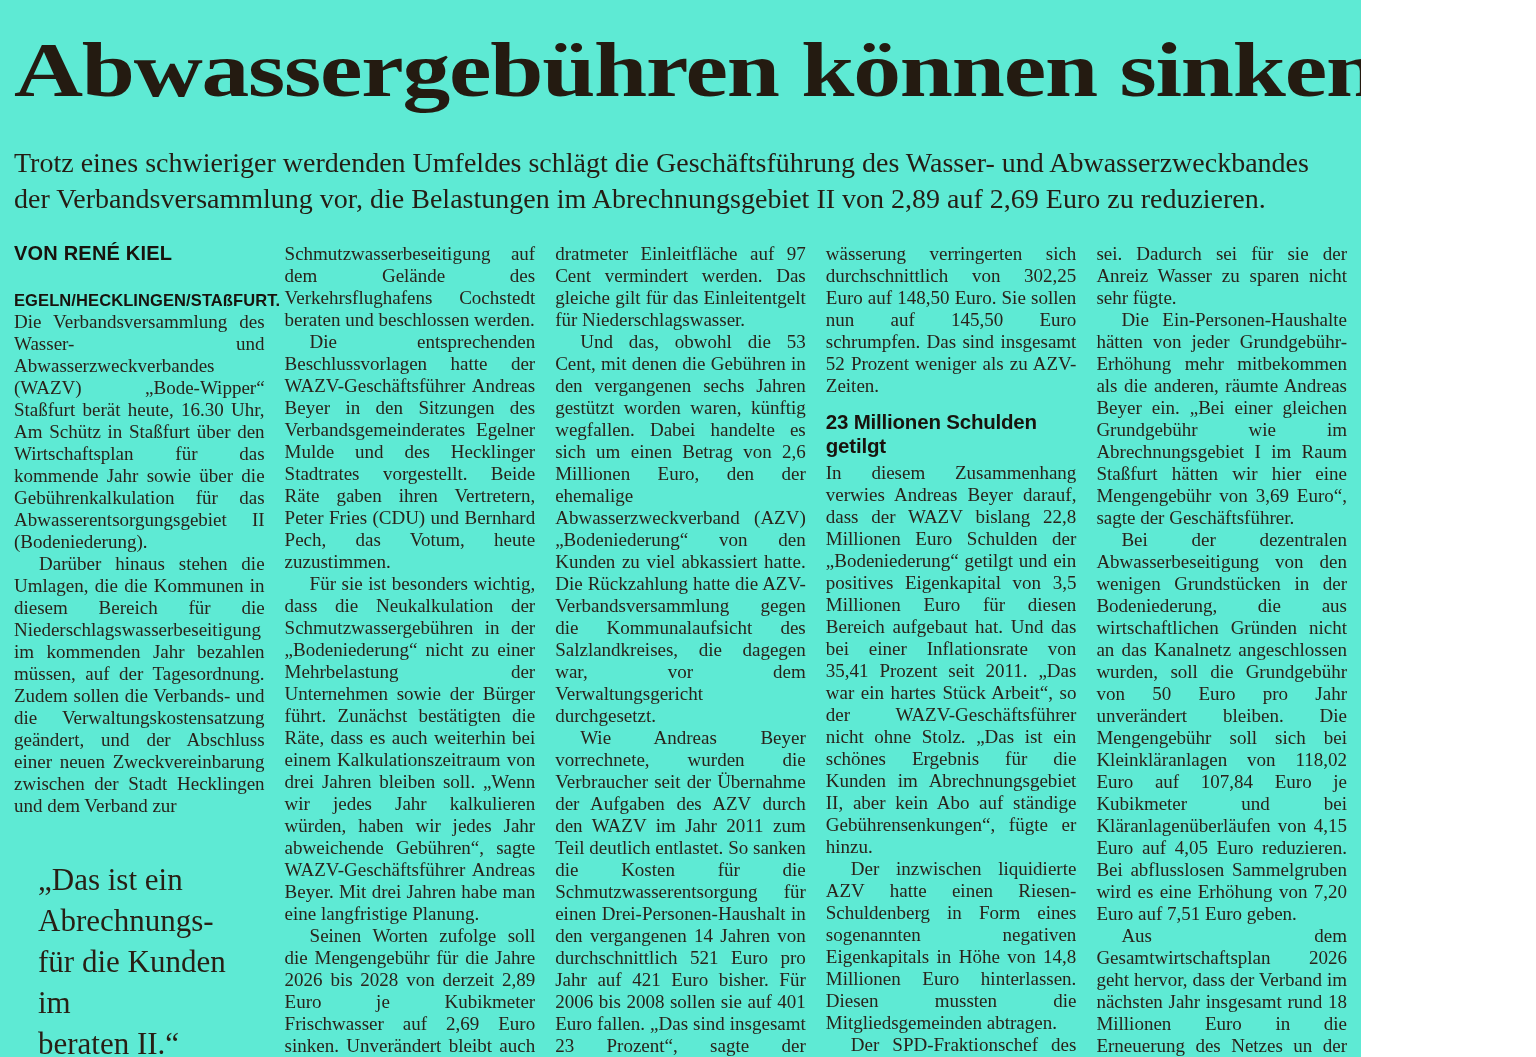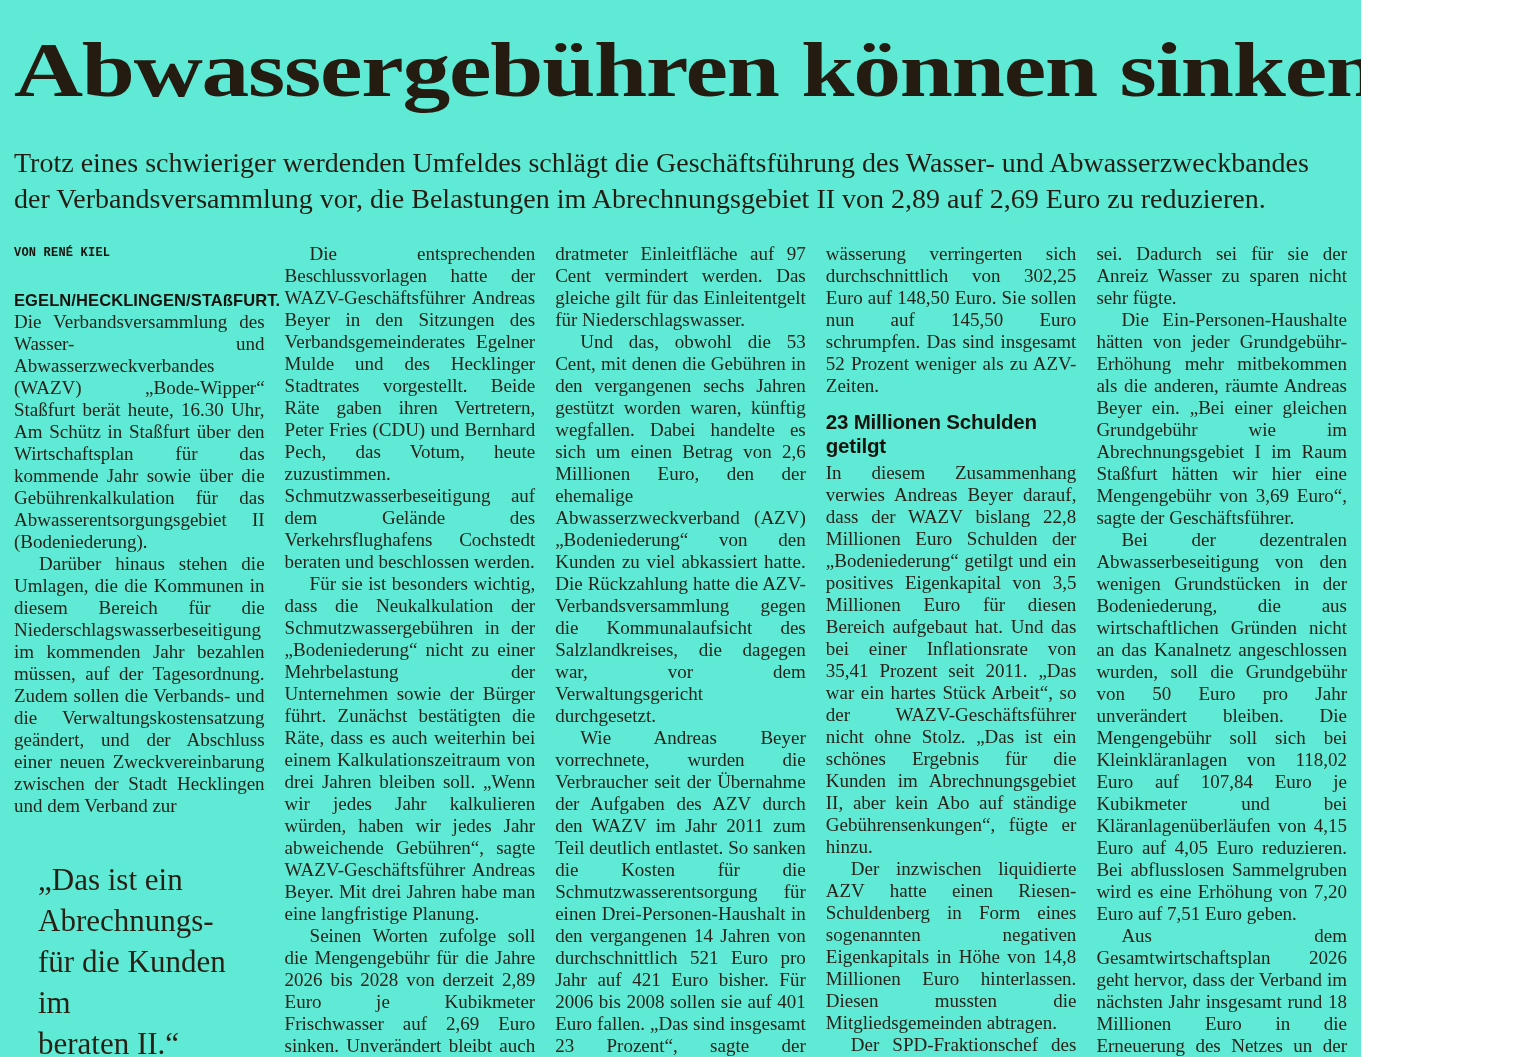--- a/index.html
+++ b/index.html
@@ -17,22 +17,22 @@
   }
   .subtitle { margin-top:29px; color:#251d14; }
   .subtitle .sline {
     font-size:28px; line-height:36px; font-family:"Liberation Serif", serif;
   }
   .columns {
     display:flex; gap:20px; margin-top:26px; align-items:flex-start;
   }
   .col { flex:1 1 0; min-width:0; }
   .byline {
-    font-family:Liberation Mono, monospace; font-weight:bold;
-    font-size:12px; line-height:20px; letter-spacing:.2px; color:#18130d;
+    font-family:Liberation Sans, sans-serif; font-weight:bold;
+    font-size:20px; line-height:20px; letter-spacing:.2px; color:#18130d;
     margin-bottom:26px;
   }
   p.body {
     font-size:19px; line-height:22px; text-align:justify;
     hyphens:auto; -webkit-hyphens:auto; color:#2a231b;
   }
   p.body.indent { text-indent:25px; }
   .loc {
     display:block; font-family:"Liberation Sans", sans-serif; font-weight:bold;
     font-size:16.5px; line-height:22px; letter-spacing:.1px; color:#18130d;
@@ -78,22 +78,22 @@
         <div class="qline">für die Kunden im</div>
         <div class="qline">beraten II.“</div>
         <div class="attrib">
           <div>Andreas Beyer</div>
 
         </div>
       </div>
     </div>
 
     <div class="col">
+      <p class="body">Schmutzwasserbeseitigung auf dem Gelände des Verkehrsflughafens Cochstedt beraten und beschlossen werden.</p>
       <p class="body indent">Die entsprechenden Beschlussvorlagen hatte der WAZV-Geschäftsführer Andreas Beyer in den Sitzungen des Verbandsgemeinderates Egelner Mulde und des Hecklinger Stadtrates vorgestellt. Beide Räte gaben ihren Vertretern, Peter Fries (CDU) und Bernhard Pech, das Votum, heute zuzustimmen.</p>
-      <p class="body">Schmutzwasserbeseitigung auf dem Gelände des Verkehrsflughafens Cochstedt beraten und beschlossen werden.</p>
       <p class="body indent">Für sie ist besonders wichtig, dass die Neukalkulation der Schmutzwassergebühren in der „Bodeniederung“ nicht zu einer Mehrbelastung der Unternehmen sowie der Bürger führt. Zunächst bestätigten die Räte, dass es auch weiterhin bei einem Kalkulationszeitraum von drei Jahren bleiben soll. „Wenn wir jedes Jahr kalkulieren würden, haben wir jedes Jahr abweichende Gebühren“, sagte WAZV-Geschäftsführer Andreas Beyer. Mit drei Jahren habe man eine langfristige Planung.</p>
       <p class="body indent">Seinen Worten zufolge soll die Mengengebühr für die Jahre 2026 bis 2028 von derzeit 2,89 Euro je Kubikmeter Frischwasser auf 2,69 Euro sinken. Unverändert bleibt auch in der neuen Satzung die Grundgebühr von 132 Euro pro Jahr. Die Niederschlagswassergebühren sollen von 99 Cent je Qua-</p>
     </div>
 
     <div class="col">
       <p class="body">dratmeter Einleitfläche auf 97 Cent vermindert werden. Das gleiche gilt für das Einleitentgelt für Niederschlagswasser.</p>
       <p class="body indent">Und das, obwohl die 53 Cent, mit denen die Gebühren in den vergangenen sechs Jahren gestützt worden waren, künftig wegfallen. Dabei handelte es sich um einen Betrag von 2,6 Millionen Euro, den der ehemalige Abwasserzweckverband (AZV) „Bodeniederung“ von den Kunden zu viel abkassiert hatte. Die Rückzahlung hatte die AZV-Verbandsversammlung gegen die Kommunalaufsicht des Salzlandkreises, die dagegen war, vor dem Verwaltungsgericht durchgesetzt.</p>
       <p class="body indent">Wie Andreas Beyer vorrechnete, wurden die Verbraucher seit der Übernahme der Aufgaben des AZV durch den WAZV im Jahr 2011 zum Teil deutlich entlastet. So sanken die Kosten für die Schmutzwasserentsorgung für einen Drei-Personen-Haushalt in den vergangenen 14 Jahren von durchschnittlich 521 Euro pro Jahr auf 421 Euro bisher. Für 2006 bis 2008 sollen sie auf 401 Euro fallen. „Das sind insgesamt 23 Prozent“, sagte der Geschäftsführer. Ein Ein-Personen-Haushalt muss statt 236,25 Euro jetzt 227,37 Euro aufwenden und ab dem 1. Januar 2026 nur noch 220,77 Euro. Das sind sieben Prozent weniger. Die Kosten für die Niederschlagsent-</p>
     </div>
 

